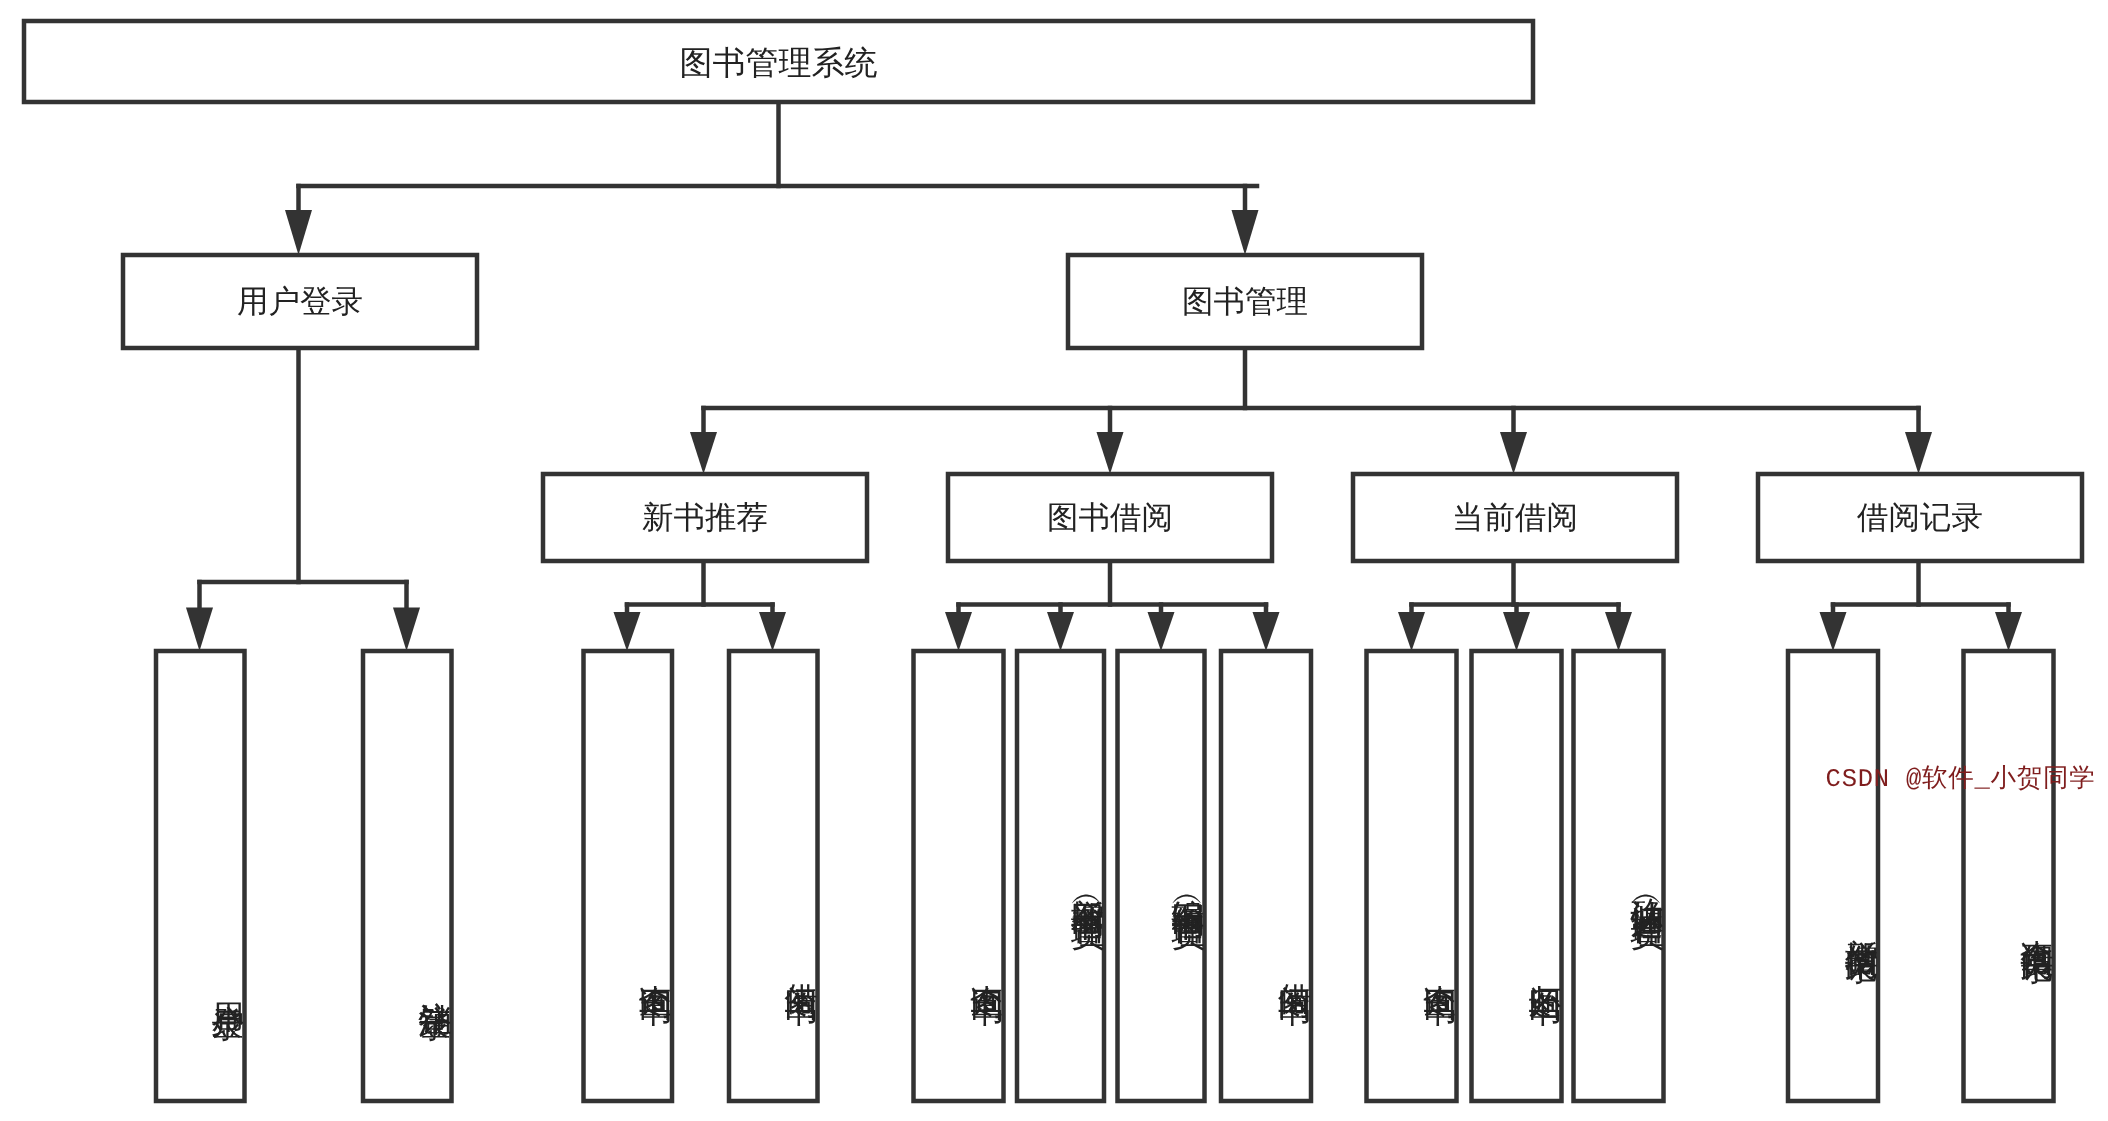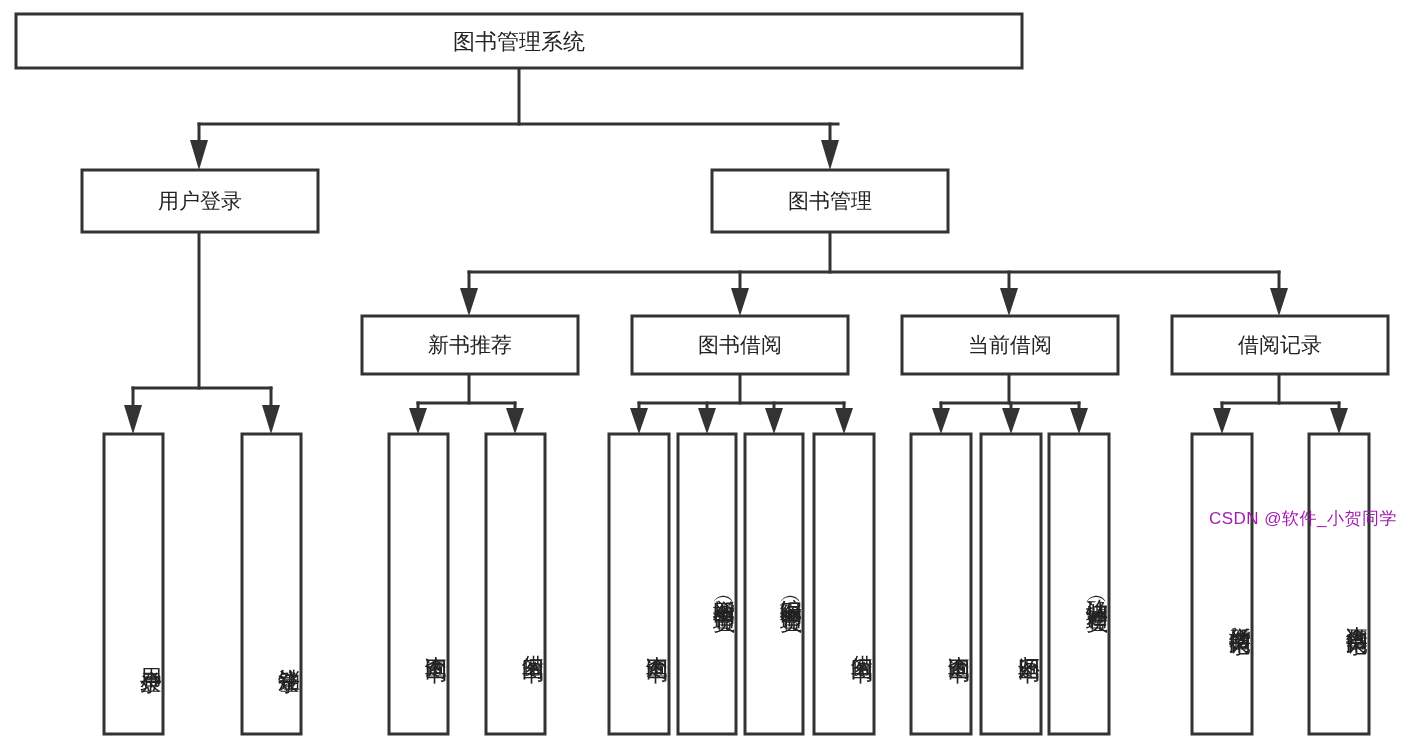--- a/index.html
+++ b/index.html
@@ -68,23 +68,23 @@
     display: flex;
     align-items: flex-start;
     justify-content: center;
     white-space: nowrap;
     pointer-events: none;
   }
   .watermark {
     position: absolute;
     right: 8px;
     bottom: 6px;
-    font-family: Liberation Sans, sans-serif;
+    font-family: Liberation Mono, monospace;
     font-size: 17px;
-    color: #a21caf;
+    color: #7f1d1d;
     white-space: nowrap;
     letter-spacing: 0.5px;
     margin-left: 46px;
   }
 </style>
 </head>
 <body>
 
 <div id="diagram-root">
 

